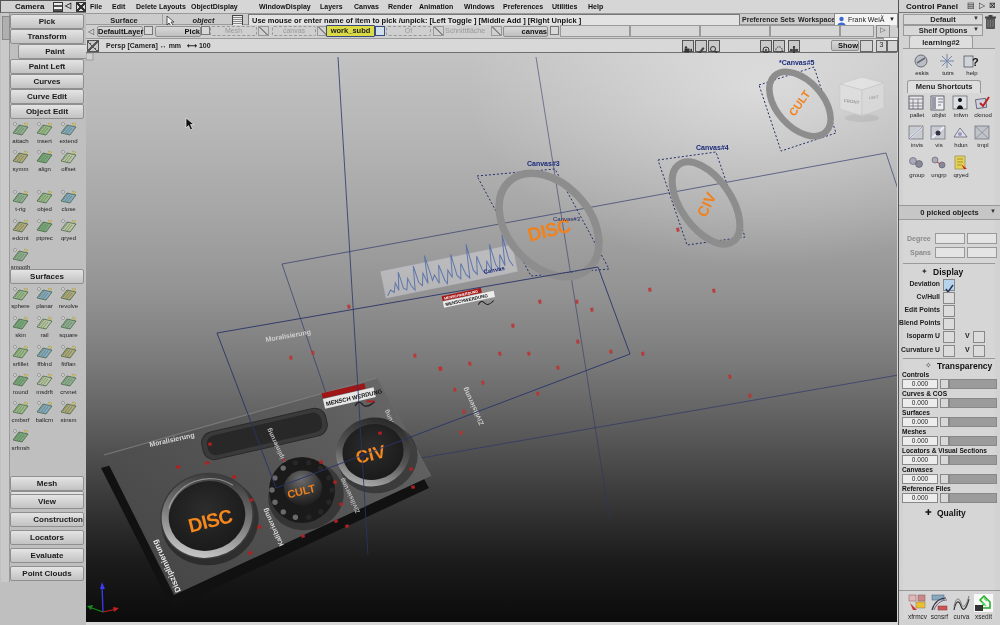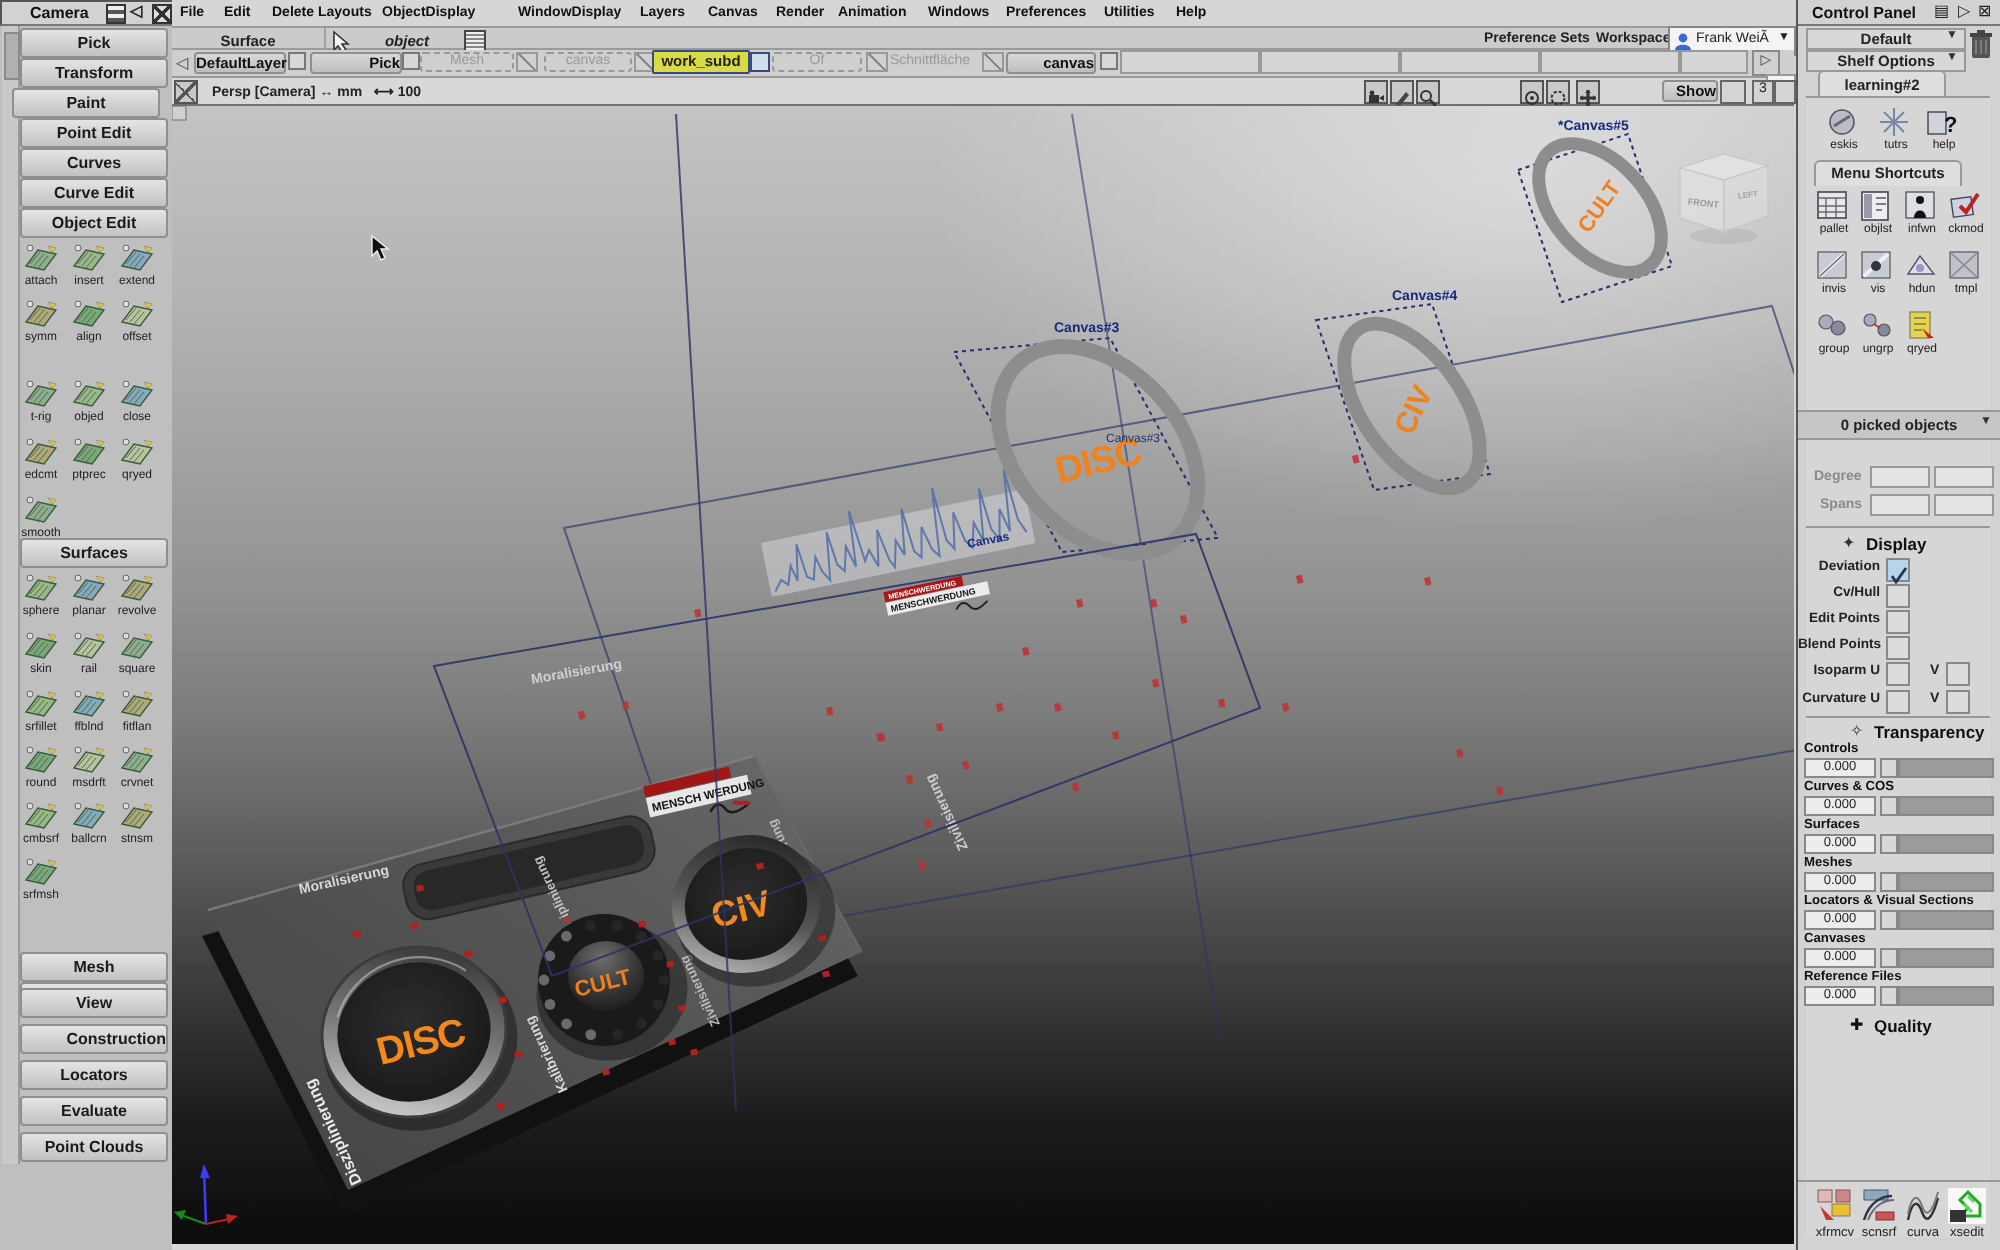--- a/index.html
+++ b/index.html
@@ -33,22 +33,22 @@
     <span style="position:absolute;left:14px;top:1px;">Camera</span>
  <div style="position:absolute;left:52px;top:1px;width:8px;height:8px;border:1px solid #333;background:repeating-linear-gradient(#eee 0 2px,#555 2px 4px);"></div>
  <span style="position:absolute;left:64px;top:0px;font-size:8px;color:#222;">◁</span>
  <div style="position:absolute;left:75px;top:1px;width:8px;height:8px;border:1px solid #333;background:linear-gradient(45deg,transparent 42%,#333 42%,#333 58%,transparent 58%),linear-gradient(-45deg,transparent 42%,#333 42%,#333 58%,transparent 58%),#ddd;"></div>
 </div>
 <div id="palbtns">
     <div style="position: absolute; left: 1px; top: 13px; width: 8px; height: 569px; background: rgb(201, 201, 201); border-right: 1px solid rgb(154, 154, 154);"></div>
     <div style="position: absolute; left: 2px; top: 16px; width: 6px; height: 22px; background: rgb(176, 176, 176); border: 1px solid rgb(138, 138, 138);"></div>
     <div style="position: absolute; left: 10px; top: 14px; width: 72px; height: 13px; background: linear-gradient(rgb(228, 228, 228), rgb(194, 194, 194)); border: 1px solid rgb(143, 143, 143); border-radius: 2px; font-size: 8px; font-weight: bold; color: rgb(26, 26, 26); text-align: center; line-height: 13px; overflow: hidden;">Pick</div>
     <div style="position: absolute; left: 10px; top: 29px; width: 72px; height: 13px; background: linear-gradient(rgb(228, 228, 228), rgb(194, 194, 194)); border: 1px solid rgb(143, 143, 143); border-radius: 2px; font-size: 8px; font-weight: bold; color: rgb(26, 26, 26); text-align: center; line-height: 13px; overflow: hidden;">Transform</div>
-    <div style="position: absolute; left: 6px; top: 44px; width: 72px; height: 13px; background: linear-gradient(rgb(228, 228, 228), rgb(194, 194, 194)); border: 1px solid rgb(143, 143, 143); border-radius: 2px; font-size: 8px; font-weight: bold; color: rgb(26, 26, 26); text-align: center; line-height: 13px; overflow: hidden;">Paint</div>
-    <div style="position: absolute; left: 10px; top: 59px; width: 72px; height: 13px; background: linear-gradient(rgb(228, 228, 228), rgb(194, 194, 194)); border: 1px solid rgb(143, 143, 143); border-radius: 2px; font-size: 8px; font-weight: bold; color: rgb(26, 26, 26); text-align: center; line-height: 13px; overflow: hidden;">Point Edit</div>
+    <div style="position: absolute; left: 18px; top: 44px; width: 72px; height: 13px; background: linear-gradient(rgb(228, 228, 228), rgb(194, 194, 194)); border: 1px solid rgb(143, 143, 143); border-radius: 2px; font-size: 8px; font-weight: bold; color: rgb(26, 26, 26); text-align: center; line-height: 13px; overflow: hidden;">Paint</div>
+    <div style="position: absolute; left: 10px; top: 59px; width: 72px; height: 13px; background: linear-gradient(rgb(228, 228, 228), rgb(194, 194, 194)); border: 1px solid rgb(143, 143, 143); border-radius: 2px; font-size: 8px; font-weight: bold; color: rgb(26, 26, 26); text-align: center; line-height: 13px; overflow: hidden;">Paint Left</div>
     <div style="position: absolute; left: 10px; top: 74px; width: 72px; height: 13px; background: linear-gradient(rgb(228, 228, 228), rgb(194, 194, 194)); border: 1px solid rgb(143, 143, 143); border-radius: 2px; font-size: 8px; font-weight: bold; color: rgb(26, 26, 26); text-align: center; line-height: 13px; overflow: hidden;">Curves</div>
     <div style="position: absolute; left: 10px; top: 89px; width: 72px; height: 13px; background: linear-gradient(rgb(228, 228, 228), rgb(194, 194, 194)); border: 1px solid rgb(143, 143, 143); border-radius: 2px; font-size: 8px; font-weight: bold; color: rgb(26, 26, 26); text-align: center; line-height: 13px; overflow: hidden;">Curve Edit</div>
     <div style="position: absolute; left: 10px; top: 104px; width: 72px; height: 13px; background: linear-gradient(rgb(228, 228, 228), rgb(194, 194, 194)); border: 1px solid rgb(143, 143, 143); border-radius: 2px; font-size: 8px; font-weight: bold; color: rgb(26, 26, 26); text-align: center; line-height: 13px; overflow: hidden;">Object Edit</div>
     <div style="position: absolute; left: 10px; top: 269px; width: 72px; height: 13px; background: linear-gradient(rgb(228, 228, 228), rgb(194, 194, 194)); border: 1px solid rgb(143, 143, 143); border-radius: 2px; font-size: 8px; font-weight: bold; color: rgb(26, 26, 26); text-align: center; line-height: 13px; overflow: hidden;">Surfaces</div>
     <div style="position: absolute; left: 10px; top: 443px; width: 72px; height: 13px; background: linear-gradient(rgb(228, 228, 228), rgb(194, 194, 194)); border: 1px solid rgb(143, 143, 143); border-radius: 2px; font-size: 8px; font-weight: bold; color: rgb(26, 26, 26); text-align: center; line-height: 13px; overflow: hidden; margin-top: 48px;">Surface Edit</div>
     <div style="position: absolute; left: 10px; top: 476px; width: 72px; height: 13px; background: linear-gradient(rgb(228, 228, 228), rgb(194, 194, 194)); border: 1px solid rgb(143, 143, 143); border-radius: 2px; font-size: 8px; font-weight: bold; color: rgb(26, 26, 26); text-align: center; line-height: 13px; overflow: hidden;">Mesh</div>
     <div style="position: absolute; left: 10px; top: 494px; width: 72px; height: 13px; background: linear-gradient(rgb(228, 228, 228), rgb(194, 194, 194)); border: 1px solid rgb(143, 143, 143); border-radius: 2px; font-size: 8px; font-weight: bold; color: rgb(26, 26, 26); text-align: center; line-height: 13px; overflow: hidden;">View</div>
     <div style="position: absolute; left: 10px; top: 512px; width: 72px; height: 13px; background: linear-gradient(rgb(228, 228, 228), rgb(194, 194, 194)); border: 1px solid rgb(143, 143, 143); border-radius: 2px; font-size: 8px; font-weight: bold; color: rgb(26, 26, 26); text-align: right; line-height: 13px; overflow: hidden;">Construction</div>
     <div style="position: absolute; left: 10px; top: 530px; width: 72px; height: 13px; background: linear-gradient(rgb(228, 228, 228), rgb(194, 194, 194)); border: 1px solid rgb(143, 143, 143); border-radius: 2px; font-size: 8px; font-weight: bold; color: rgb(26, 26, 26); text-align: center; line-height: 13px; overflow: hidden;">Locators</div>
     <div style="position: absolute; left: 10px; top: 548px; width: 72px; height: 13px; background: linear-gradient(rgb(228, 228, 228), rgb(194, 194, 194)); border: 1px solid rgb(143, 143, 143); border-radius: 2px; font-size: 8px; font-weight: bold; color: rgb(26, 26, 26); text-align: center; line-height: 13px; overflow: hidden;">Evaluate</div>
@@ -274,20 +274,21 @@
  <span style="left:466px;">Utilities</span>
     <span style="left:502px;">Help</span>
 </div>
 <div id="row2" class="abs">
  <div style="position:absolute;left:0px;top:0;width:76px;height:12px;border-right:1px solid #a0a0a0;font-size:7.5px;font-weight:bold;color:#222;text-align:center;padding-top:2px;">Surface</div>
  <svg style="position:absolute;left:79px;top:1px;" width="12" height="11">
       <path d="M2 1 L9 7 L6 7 L8 10 L6 11 L4 8 L2 10 Z" fill="#f5f5f5" stroke="#333" stroke-width="0.8"></path>
     </svg>
  <div style="position:absolute;left:95px;top:2px;width:45px;font-size:7.5px;font-weight:bold;color:#222;text-align:center;font-style:italic;">object</div>
  <div style="position:absolute;left:146px;top:1px;width:9px;height:9px;border:1px solid #444;background:repeating-linear-gradient(#eee 0 1px,#888 1px 2px);"></div>
+ <div style="position:absolute;left:162px;top:0px;width:487px;height:11px;border:1px solid #777;background:#e2e2e2;font-size:7.5px;font-weight:bold;color:#111;padding-top:1px;padding-left:3px;white-space:nowrap;overflow:hidden;">Use mouse or enter name of item to pick /unpick:  [Left Toggle ] [Middle Add ] [Right Unpick ]</div>
  <div style="position:absolute;left:656px;top:2px;font-size:7px;font-weight:bold;color:#222;">Preference Sets</div>
  <div style="position:absolute;left:712px;top:2px;font-size:7px;font-weight:bold;color:#222;">Workspace</div>
  <div style="position:absolute;left:748px;top:-1px;width:62px;height:13px;border:1px solid #888;background:#f4f4f4;">
    <svg width="9" height="9" style="position:absolute;left:2px;top:2px;">
         <circle cx="4.5" cy="3" r="2.2" fill="#3a6ad0"></circle>
         <path d="M0.5 9 C0.5 5.5 8.5 5.5 8.5 9 Z" fill="#3a6ad0"></path>
       </svg>
    <span style="position:absolute;left:13px;top:2px;font-size:7px;color:#222;">Frank WeiÃ</span>
    <span style="position:absolute;right:2px;top:2px;font-size:6px;color:#222;">▼</span>
  </div>

